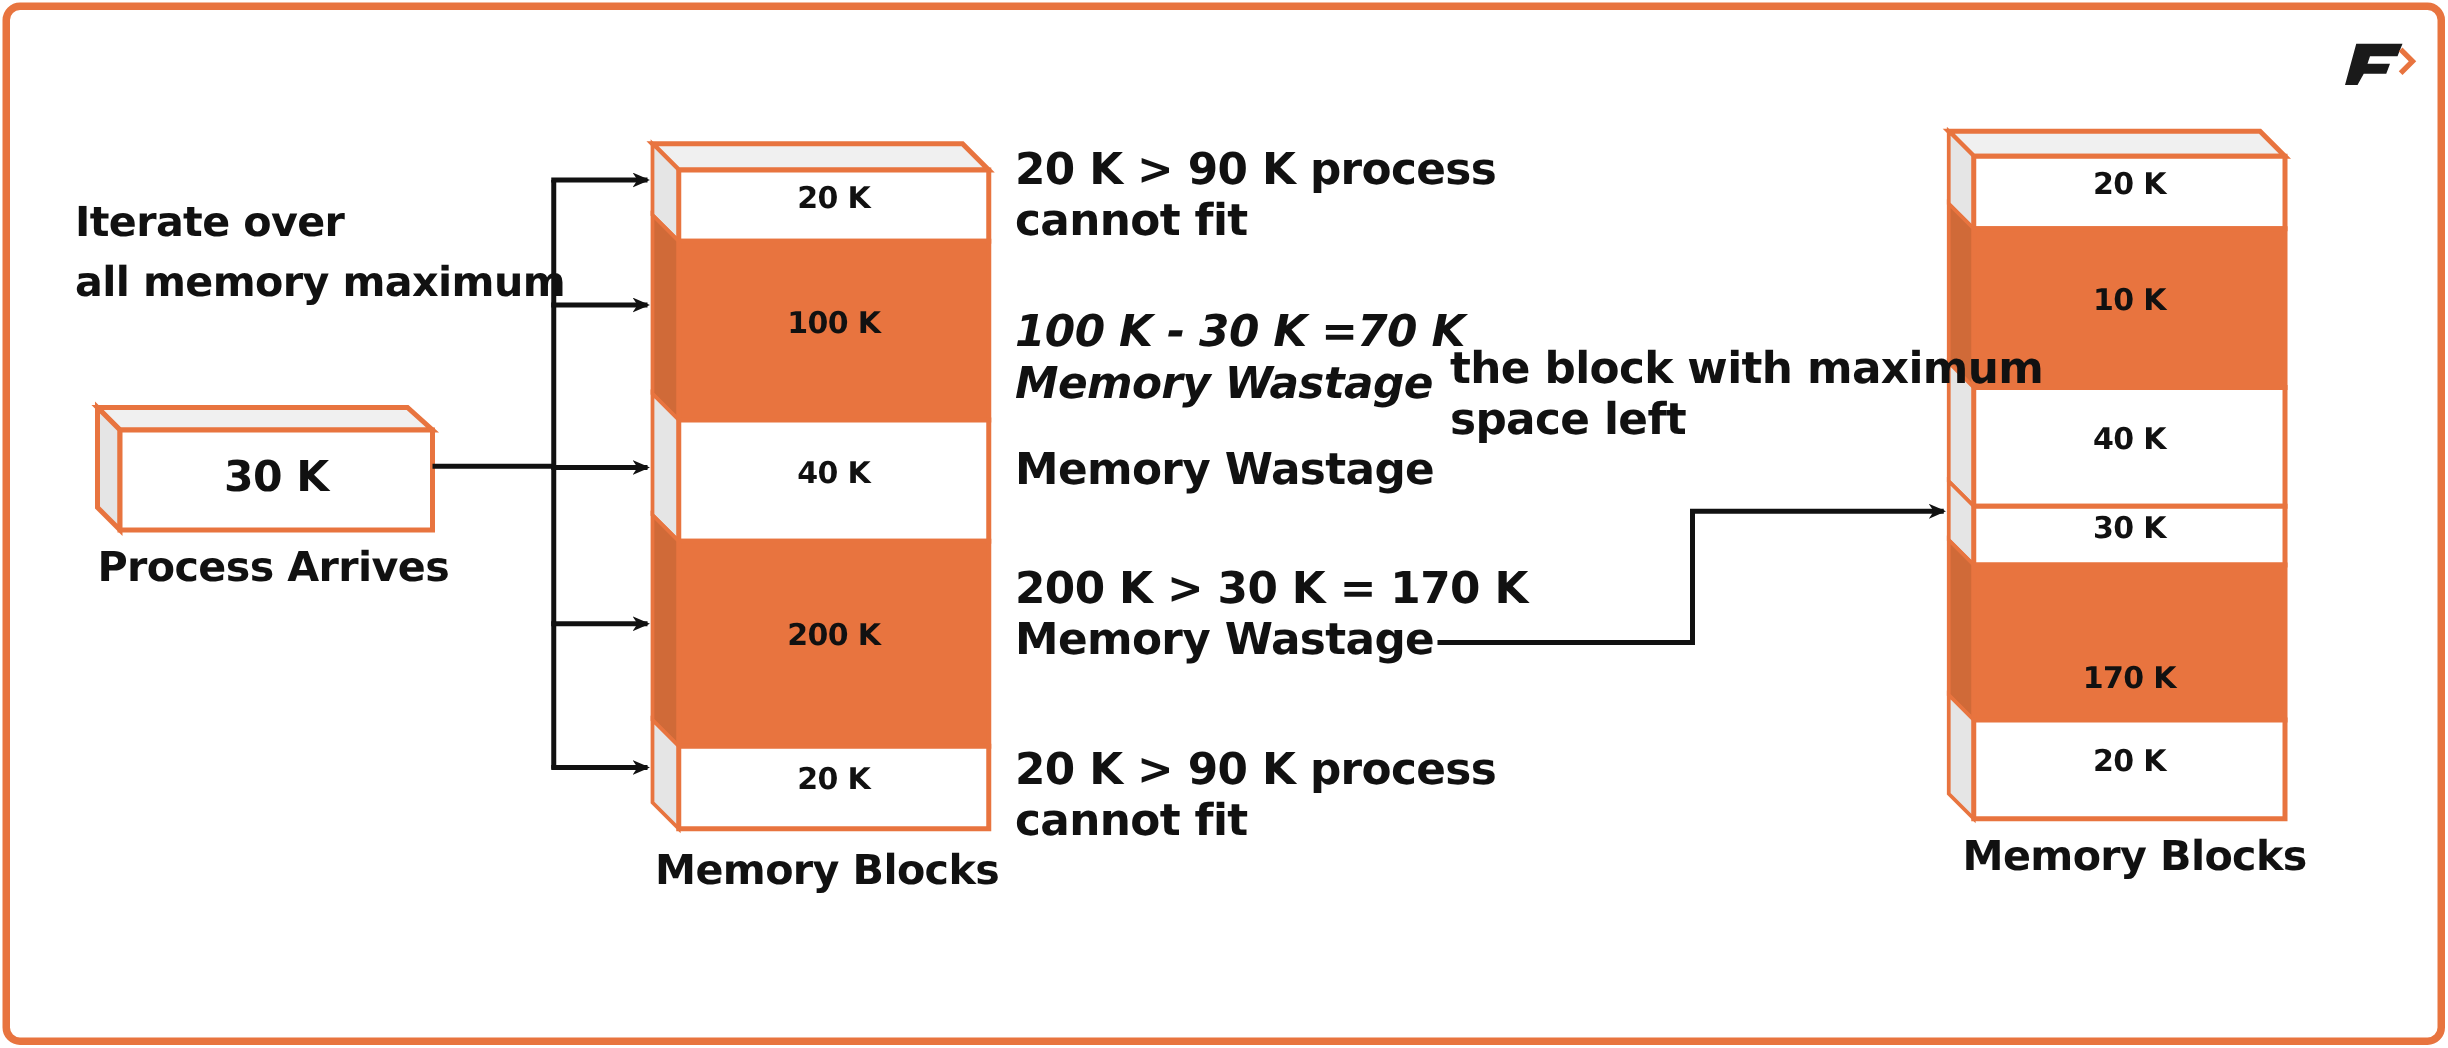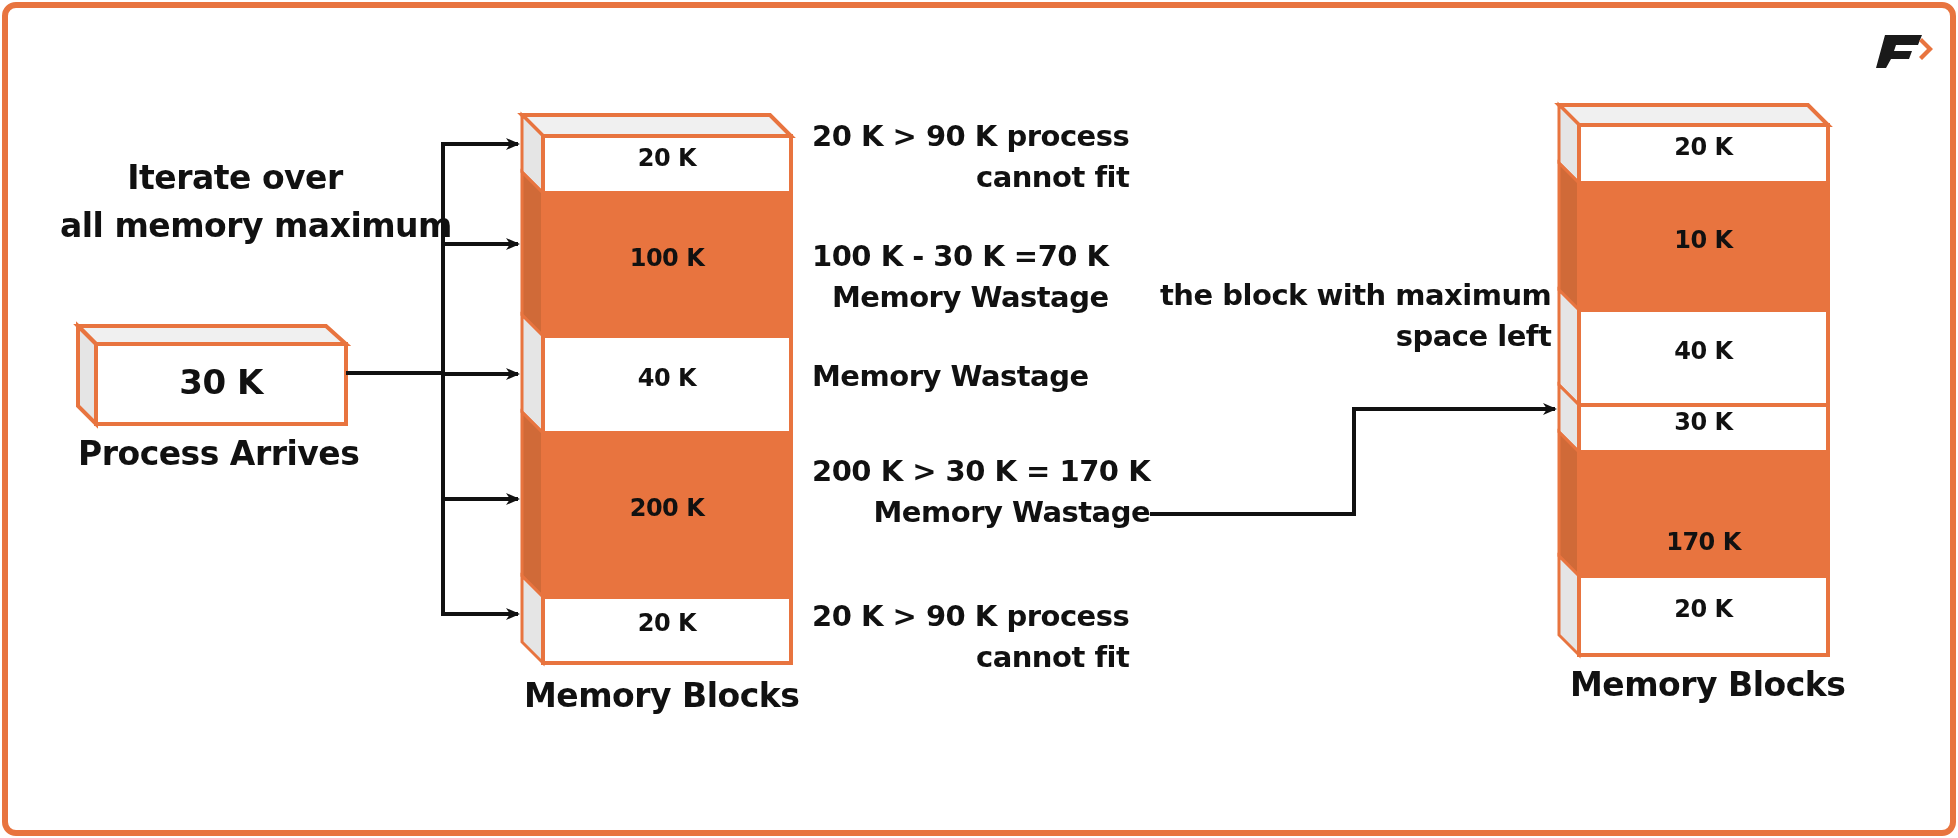--- a/index.html
+++ b/index.html
@@ -2,23 +2,23 @@
 <html><head>
 <meta charset="utf-8">
 <style>
   html, body { margin: 0; padding: 0; background: #ffffff; }
   body { width: 1958px; height: 838px; position: relative; overflow: hidden;
          font-family: "DejaVu Sans", sans-serif; color: #111; }
   .frame { position: absolute; left: 2px; top: 2px; width: 1942px; height: 822px;
            border: 6px solid #e8743f; border-radius: 14px; }
   svg.canvas { position: absolute; left: 0; top: 0; }
   .txt { position: absolute; font-weight: bold; color: #111; white-space: nowrap; letter-spacing: -0.5px; }
-  .note { font-size: 29px; line-height: 41px; text-align: right; }
+  .note { font-size: 35px; line-height: 41px; }
   .lbl { font-size: 33px; text-align: center; }
-  .iter { font-size: 33px; line-height: 48px; text-align: center; }
+  .iter { font-size: 33px; line-height: 48px; text-align: left; }
   .blk-label { position: absolute; font-weight: bold; font-size: 24px; color: #111;
                text-align: center; letter-spacing: -0.5px; }
 </style>
 </head>
 <body>
 
 <div class="frame"></div>
 
 <svg class="canvas" width="1958" height="838" viewBox="0 0 1958 838">
   <defs>
@@ -95,21 +95,21 @@
     <div class="blk-label" style="left: 543px; width: 248px; top: 363.5px;">40 K</div>
     <div class="blk-label" style="left: 543px; width: 248px; top: 494px;">200 K</div>
     <div class="blk-label" style="left: 543px; width: 248px; top: 609px;">20 K</div>
   </div>
 <div class="txt lbl" style="left:524px; top:676px;">Memory Blocks</div>
 
 <div class="txt note" style="left:812px; top:116px;">
   <div>20 K &gt; 90 K process</div>
   <div>cannot fit</div>
 </div>
-<div class="txt note" style="left:812px; top:236px;">
+<div class="txt note" style="left:812px; top:246px;font-style:italic;">
   <div>100 K - 30 K =70 K</div>
   <div>Memory Wastage</div>
 </div>
 <div class="txt note" style="left:812px; top:356px;">
   <div>Memory Wastage</div>
 </div>
 <div class="txt note" style="left:812px; top:451px;">
   <div>200 K &gt; 30 K = 170 K</div>
   <div>Memory Wastage</div>
 </div>

